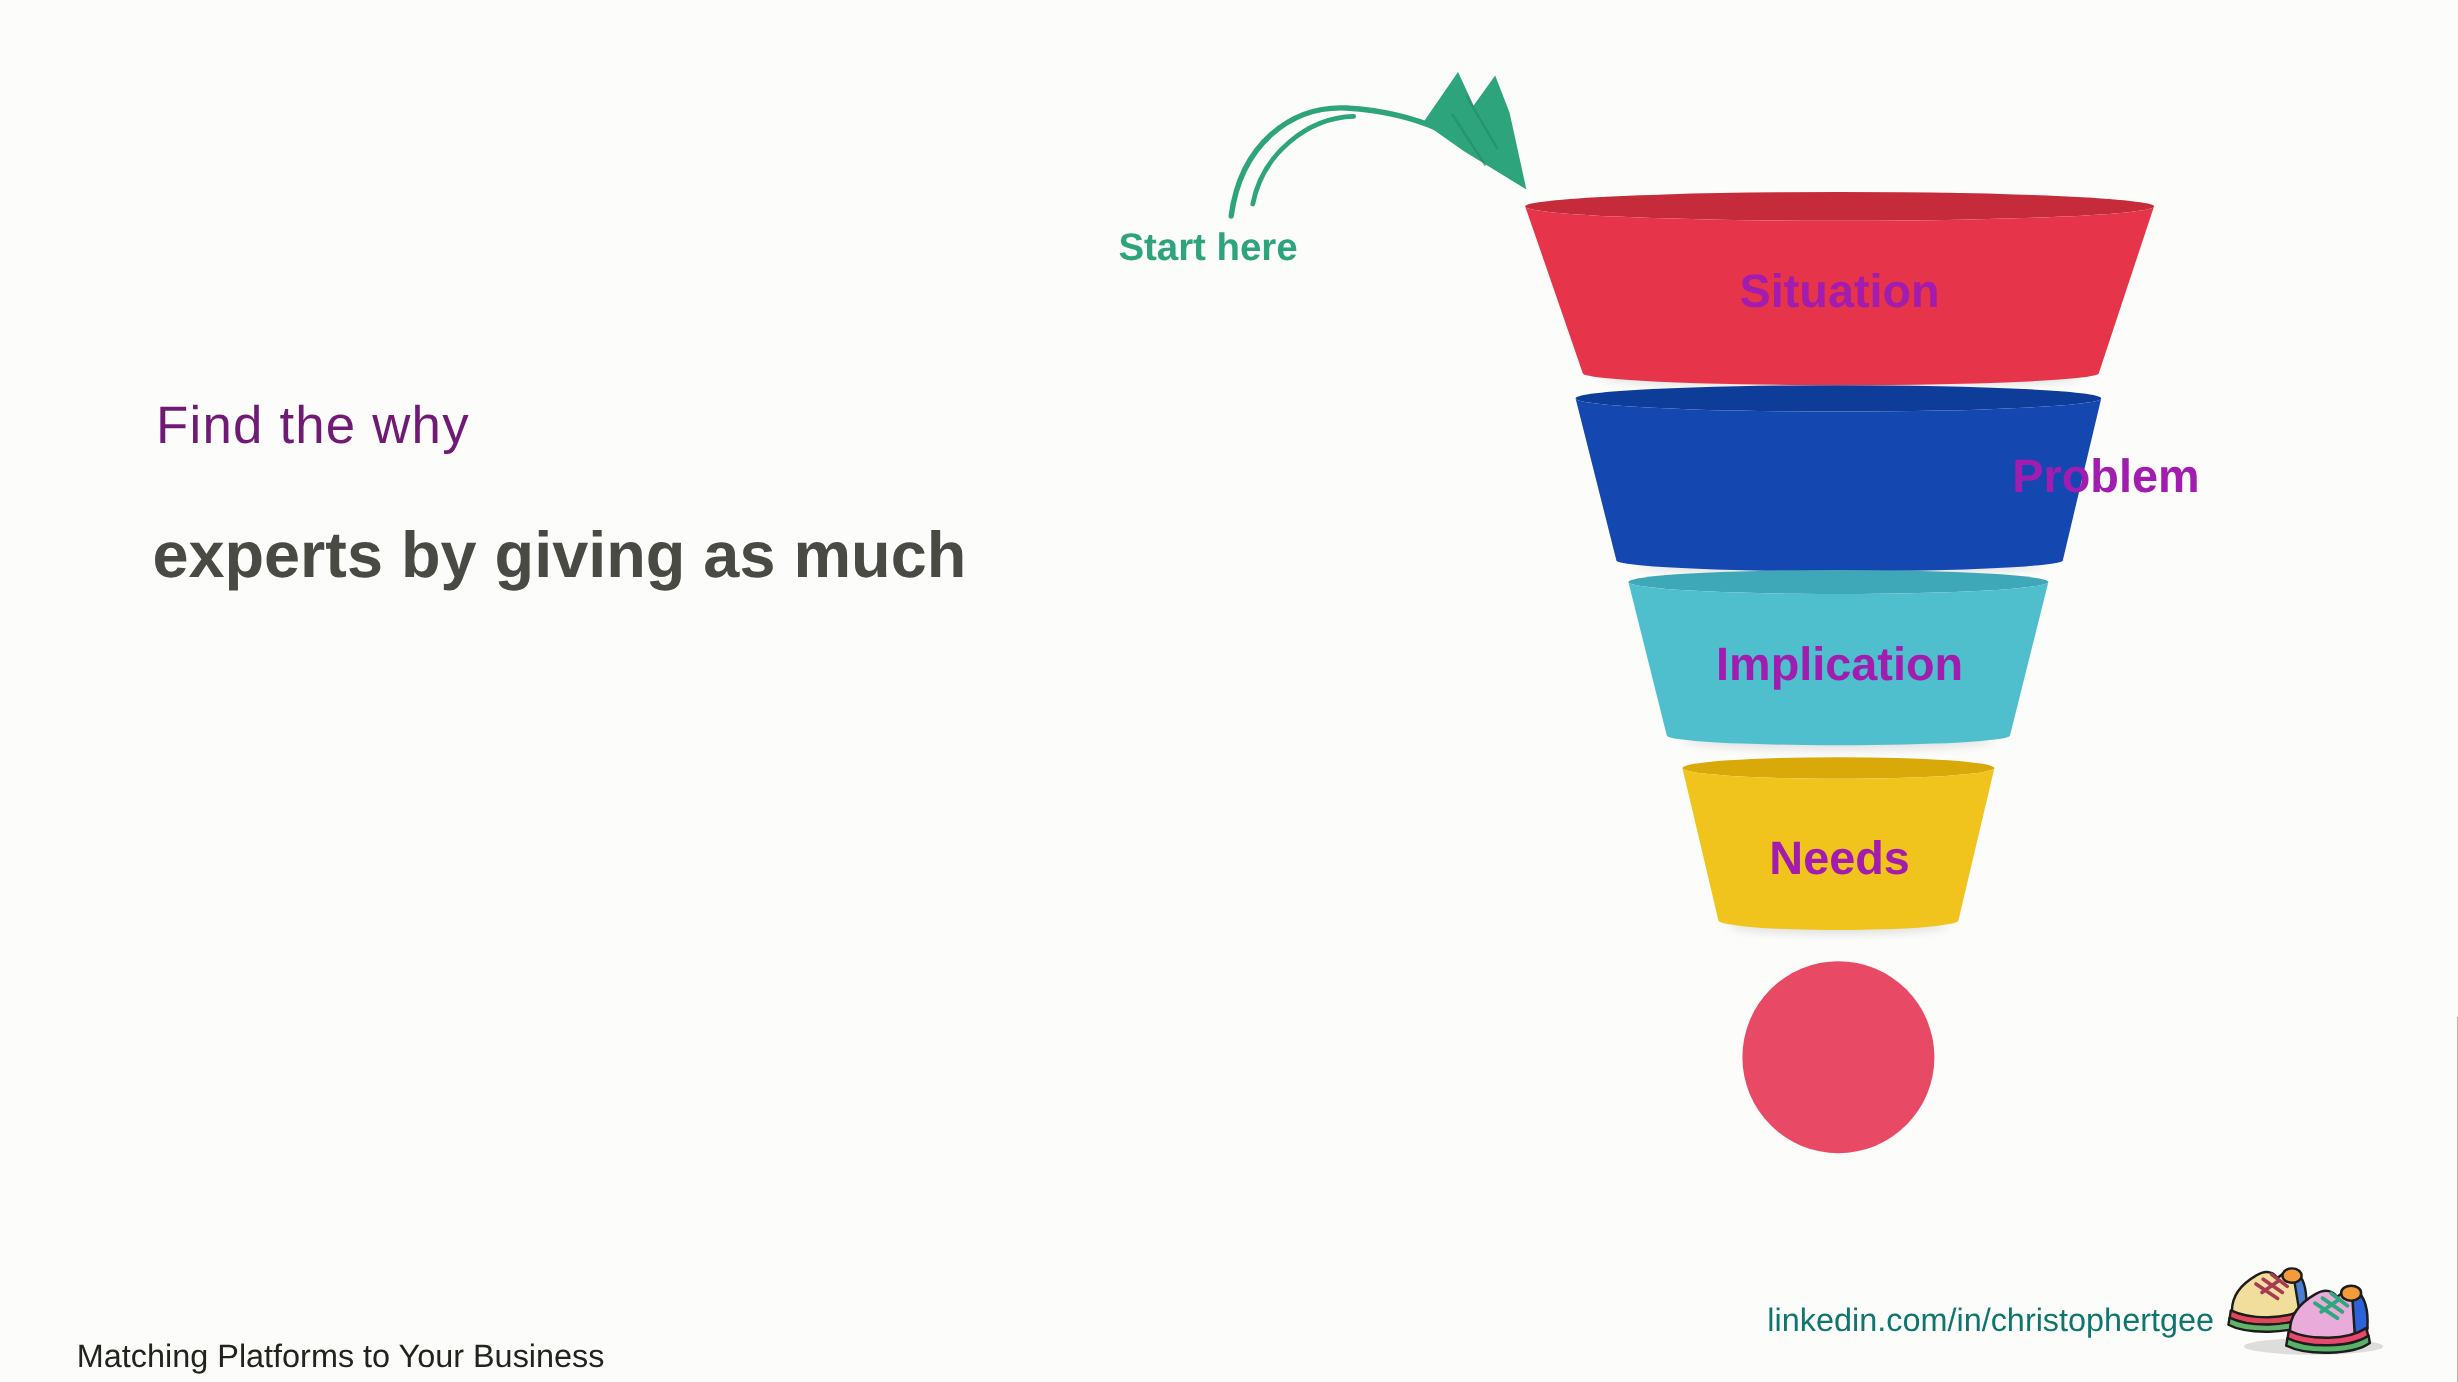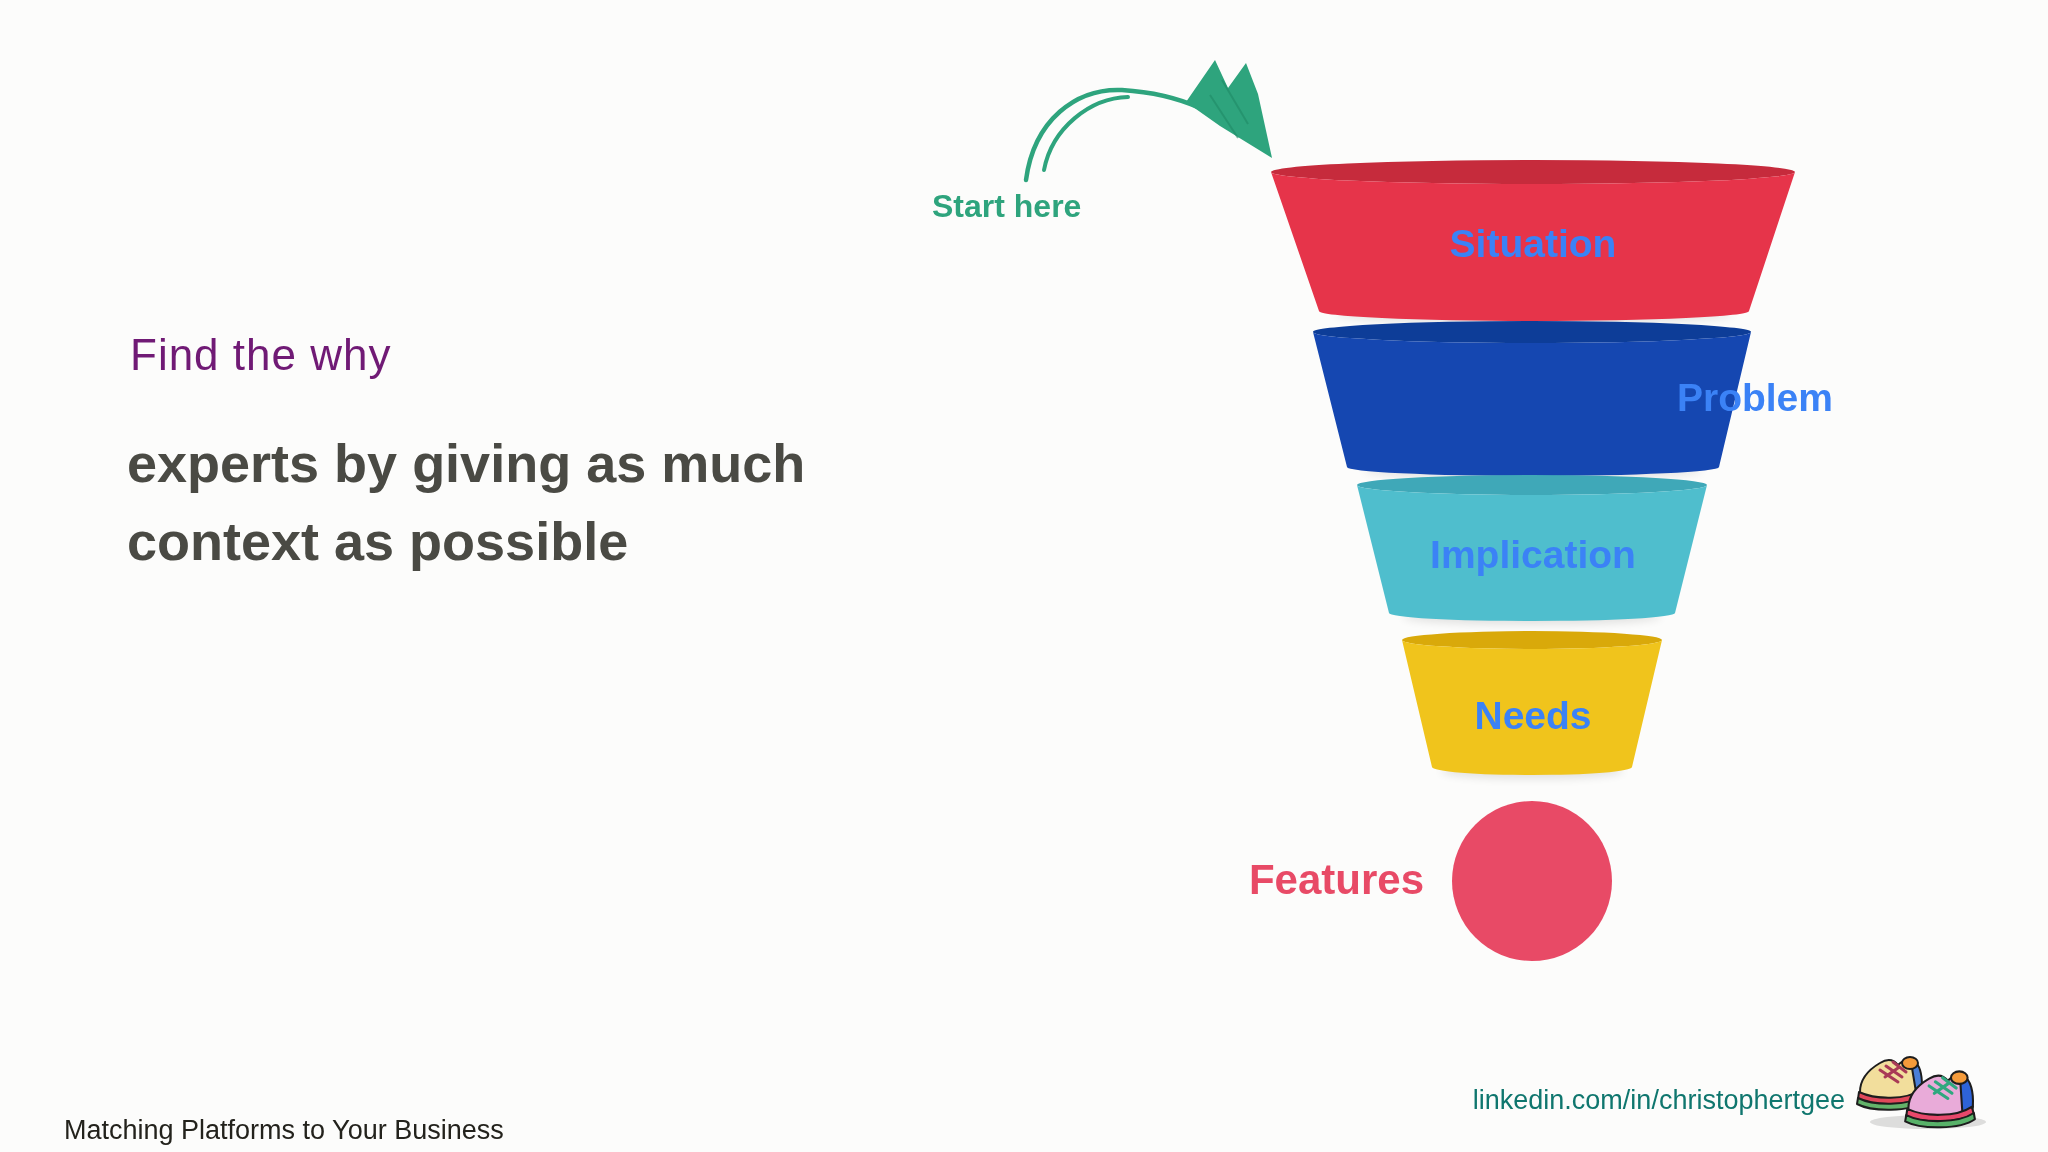--- a/index.html
+++ b/index.html
@@ -15,21 +15,21 @@
   .title{
     position:absolute;left:127px;top:424px;width:860px;
     color:#4A4A44;font-weight:700;font-size:54px;line-height:78px;
   }
   .start-here{
     position:absolute;left:932px;top:186px;width:200px;text-align:left;
     color:#2EA47D;font-weight:700;font-size:32px;line-height:40px;
   }
   .layer-label{
     position:absolute;left:1233px;width:600px;text-align:center;
-    color:#3b82f6;font-weight:700;font-size:39px;line-height:48px;
+    color:#a21caf;font-weight:700;font-size:39px;line-height:48px;
   }
   .label-situation{top:220px;}
   .label-problem{top:374px;text-align:right;}
   .label-implication{top:531px;}
   .label-needs{top:692px;}
   .features-label{
     position:absolute;left:1124px;top:852px;width:300px;text-align:right;
     color:#E84A66;font-weight:700;font-size:42px;line-height:56px;
   }
   .footer-left{
@@ -85,31 +85,29 @@
       <path d="M 1402 640 A 130 9 0 0 0 1662 640 L 1632 767 A 100 8 0 0 1 1432 767 Z" fill="#F0C41C"></path>
     </g>
 
     <circle cx="1532" cy="881" r="80" fill="#E84A66"></circle>
   </svg>
 
   <div class="kicker">Find the why</div>
 
   <div class="title">
     <div>experts by giving as much</div>
-    <div>context as possible</div>
   </div>
 
   <div class="start-here">Start here</div>
 
   <div class="layer-label label-situation">Situation</div>
   <div class="layer-label label-problem">Problem</div>
   <div class="layer-label label-implication">Implication</div>
   <div class="layer-label label-needs">Needs</div>
 
-  <div class="features-label">Features</div>
 
   <div class="footer-left">Matching Platforms to Your Business</div>
 
   <a class="footer-right" href="#">linkedin.com/in/christophertgee</a>
 
   <svg class="sneakers" viewBox="0 0 150 86" aria-hidden="true">
     <ellipse cx="78" cy="76" rx="58" ry="7" fill="#000" opacity="0.12"></ellipse>
 
     <g transform="translate(2,0)" stroke="#1D1D1D" stroke-width="2" stroke-linejoin="round">
       <path d="M8,46 C8,34 16,24 28,17 C36,12 42,14 46,19 C52,13 60,12 64,16 L67,28 L70,44 C70,50 64,53 56,53 L15,51 C10,50 8,49 8,46 Z" fill="#F2DE9C"></path>

